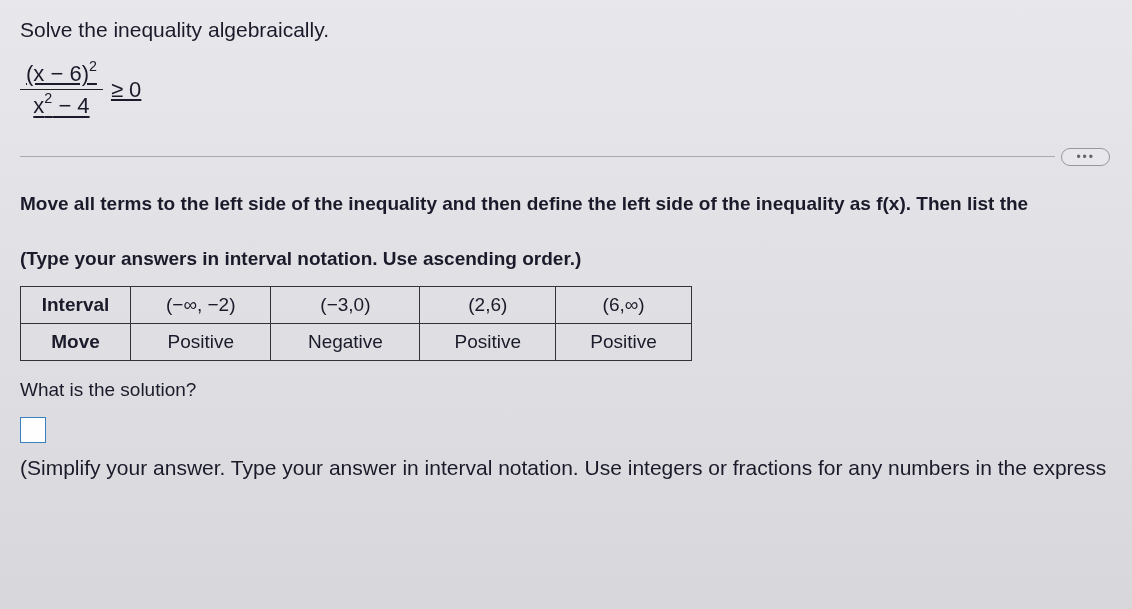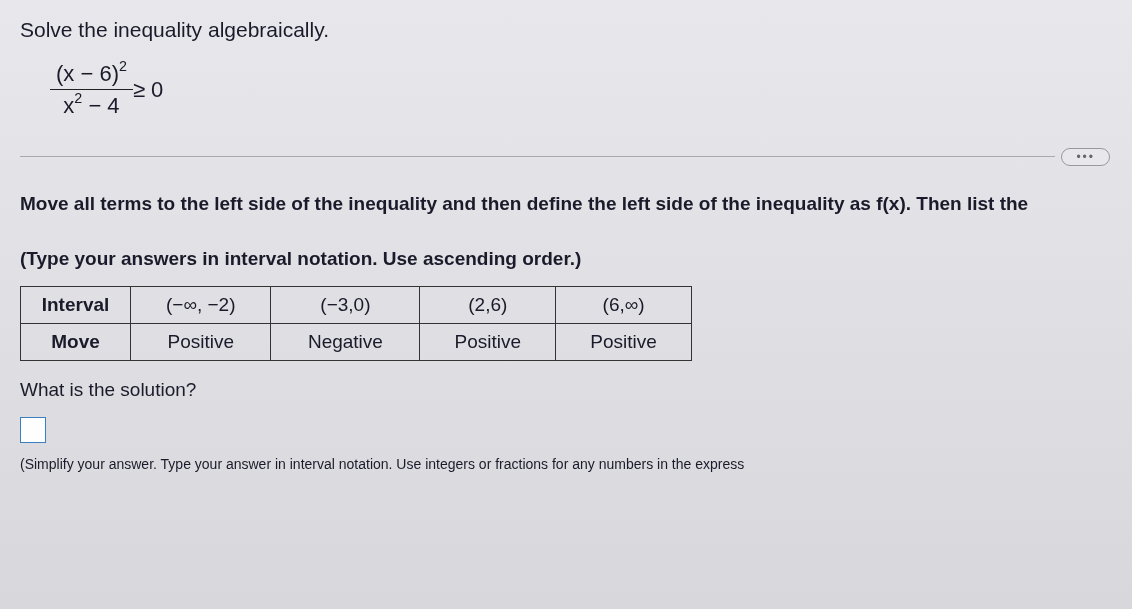--- a/index.html
+++ b/index.html
@@ -16,25 +16,26 @@
       color: #1a1a2a;
       font-size: 19px;
       position: relative;
       overflow: hidden;
     }
     .question-text {
       font-size: 21px;
       margin-bottom: 18px;
     }
     .formula {
-      margin-left: 30px;
       margin-bottom: 20px;
       font-size: 22px;
       display: flex;
       align-items: center;
+      gap: 8px;
+      text-decoration: underline;
     }
     .fraction {
       display: inline-flex;
       flex-direction: column;
       align-items: center;
       vertical-align: middle;
     }
     .numerator {
       padding: 0 6px 2px 6px;
       border-bottom: 1.5px solid #222;
@@ -105,21 +106,21 @@
     }
     .answer-box {
       width: 26px;
       height: 26px;
       border: 1.5px solid #3a7fbf;
       background: #fefeff;
       display: inline-block;
       margin-bottom: 6px;
     }
     .final-note {
-      font-size: 14px;
+      font-size: 21px;
       margin-top: 2px;
     }
   </style>
 </head>
 <body>
 
 
 
 <div class="question-text">Solve the inequality algebraically.</div>
 

